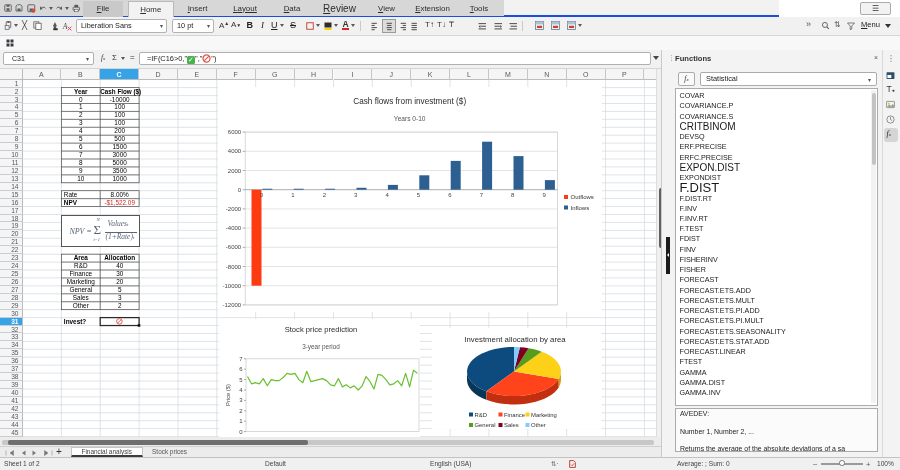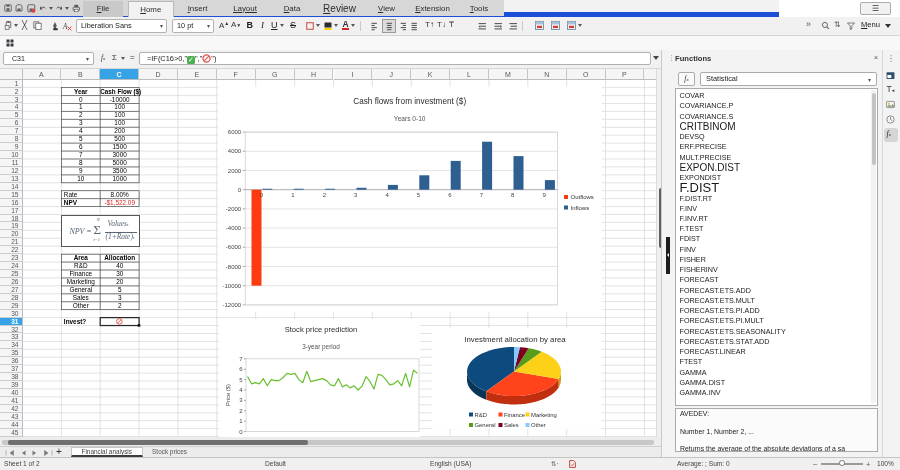--- a/index.html
+++ b/index.html
@@ -1,19 +1,19 @@
 <!DOCTYPE html>
 <html><head><meta charset="utf-8"><style>
 *{margin:0;padding:0;box-sizing:content-box;}
 body{font-family:'Liberation Sans',sans-serif;background:#fff;width:900px;height:470px;overflow:hidden;}
 #app{position:relative;width:900px;height:470px;background:#fff;overflow:hidden;}
 </style></head><body>
 <div id="app">
 
-<div style="position:absolute;left:0;top:0;width:779px;height:17px;background:#f2f2f2;border-bottom:5px solid #1d4ed8;box-sizing:border-box;">
+<div style="position:absolute;left:0;top:0;width:779px;height:17px;background:#f2f2f2;border-bottom:2px solid #1d4ed8;box-sizing:border-box;">
 <div style="position:absolute;left:0;top:0;width:504px;height:16px;background:#d7d7d7;"></div>
 <svg style="position:absolute;left:4px;top:4px;" width="8" height="8" viewBox="0 0 16 16">
         <rect x="1.5" y="1.5" width="13" height="13" rx="1.5" fill="none" stroke="#5a5a5a" stroke-width="1.7"></rect>
         <rect x="5" y="8.5" width="6" height="5" fill="#5a5a5a"></rect>
         <rect x="5" y="2" width="6" height="3.5" fill="#5a5a5a"></rect>
       </svg>
       <svg style="position:absolute;left:15.2px;top:4px;" width="8" height="8" viewBox="0 0 16 16">
         <path d="M2 14V4l3-2.5h6L14 4v10z" fill="none" stroke="#5a5a5a" stroke-width="1.7"></path>
         <rect x="5" y="9" width="6" height="5" fill="#5a5a5a"></rect>
       </svg>
@@ -480,32 +480,32 @@
 <div style="position:absolute;left:678px;top:72px;width:17px;height:14px;background:#fafafa;border:1px solid #ababab;border-radius:2px;box-sizing:border-box;text-align:center;font-size:7.5px;color:#333;font-family:'Liberation Serif',serif;font-style:italic;line-height:12px;">f<span style="font-size:5px;">x</span></div>
 <div style="position:absolute;left:700px;top:72px;width:177px;height:14px;background:#fff;border:1px solid #ababab;border-radius:2px;box-sizing:border-box;font-size:7.4px;line-height:12.5px;color:#222;padding-left:5px;">Statistical<span style="position:absolute;right:5px;top:1px;color:#555;font-size:6px;">▾</span></div>
 <div style="position:absolute;left:675px;top:87.5px;width:203px;height:318px;background:#fff;border:1px solid #ababab;box-sizing:border-box;overflow:hidden;">
   <div style="position:absolute;left:0;top:2.7px;width:100%;">
         <div style="height:10.24px;line-height:10.24px;font-size:7.2px;color:#1a1a1a;padding-left:3.5px;">COVAR</div>
         <div style="height:10.24px;line-height:10.24px;font-size:7.2px;color:#1a1a1a;padding-left:3.5px;">COVARIANCE.P</div>
         <div style="height:10.24px;line-height:10.24px;font-size:7.2px;color:#1a1a1a;padding-left:3.5px;">COVARIANCE.S</div>
         <div style="height:10.24px;line-height:10.24px;font-size:10px;color:#1a1a1a;padding-left:3.5px;">CRITBINOM</div>
         <div style="height:10.24px;line-height:10.24px;font-size:7.2px;color:#1a1a1a;padding-left:3.5px;">DEVSQ</div>
         <div style="height:10.24px;line-height:10.24px;font-size:7.2px;color:#1a1a1a;padding-left:3.5px;">ERF.PRECISE</div>
-        <div style="height:10.24px;line-height:10.24px;font-size:7.2px;color:#1a1a1a;padding-left:3.5px;">MULT.PRECISE</div>
+        <div style="height:10.24px;line-height:10.24px;font-size:7.2px;color:#1a1a1a;padding-left:3.5px;">ERFC.PRECISE</div>
         <div style="height:10.24px;line-height:10.24px;font-size:10px;color:#1a1a1a;padding-left:3.5px;">EXPON.DIST</div>
         <div style="height:10.24px;line-height:10.24px;font-size:7.2px;color:#1a1a1a;padding-left:3.5px;">EXPONDIST</div>
         <div style="height:10.24px;line-height:10.24px;font-size:13px;color:#1a1a1a;padding-left:3.5px;">F.DIST</div>
         <div style="height:10.24px;line-height:10.24px;font-size:7.2px;color:#1a1a1a;padding-left:3.5px;">F.DIST.RT</div>
         <div style="height:10.24px;line-height:10.24px;font-size:7.2px;color:#1a1a1a;padding-left:3.5px;">F.INV</div>
         <div style="height:10.24px;line-height:10.24px;font-size:7.2px;color:#1a1a1a;padding-left:3.5px;">F.INV.RT</div>
         <div style="height:10.24px;line-height:10.24px;font-size:7.2px;color:#1a1a1a;padding-left:3.5px;">F.TEST</div>
         <div style="height:10.24px;line-height:10.24px;font-size:7.2px;color:#1a1a1a;padding-left:3.5px;">FDIST</div>
         <div style="height:10.24px;line-height:10.24px;font-size:7.2px;color:#1a1a1a;padding-left:3.5px;">FINV</div>
+        <div style="height:10.24px;line-height:10.24px;font-size:7.2px;color:#1a1a1a;padding-left:3.5px;">FISHERINV</div>
         <div style="height:10.24px;line-height:10.24px;font-size:7.2px;color:#1a1a1a;padding-left:3.5px;">FISHER</div>
-        <div style="height:10.24px;line-height:10.24px;font-size:7.2px;color:#1a1a1a;padding-left:3.5px;">FISHERINV</div>
         <div style="height:10.24px;line-height:10.24px;font-size:7.2px;color:#1a1a1a;padding-left:3.5px;">FORECAST</div>
         <div style="height:10.24px;line-height:10.24px;font-size:7.2px;color:#1a1a1a;padding-left:3.5px;">FORECAST.ETS.ADD</div>
         <div style="height:10.24px;line-height:10.24px;font-size:7.2px;color:#1a1a1a;padding-left:3.5px;">FORECAST.ETS.MULT</div>
         <div style="height:10.24px;line-height:10.24px;font-size:7.2px;color:#1a1a1a;padding-left:3.5px;">FORECAST.ETS.PI.ADD</div>
         <div style="height:10.24px;line-height:10.24px;font-size:7.2px;color:#1a1a1a;padding-left:3.5px;">FORECAST.ETS.PI.MULT</div>
         <div style="height:10.24px;line-height:10.24px;font-size:7.2px;color:#1a1a1a;padding-left:3.5px;">FORECAST.ETS.SEASONALITY</div>
         <div style="height:10.24px;line-height:10.24px;font-size:7.2px;color:#1a1a1a;padding-left:3.5px;">FORECAST.ETS.STAT.ADD</div>
         <div style="height:10.24px;line-height:10.24px;font-size:7.2px;color:#1a1a1a;padding-left:3.5px;">FORECAST.LINEAR</div>
         <div style="height:10.24px;line-height:10.24px;font-size:7.2px;color:#1a1a1a;padding-left:3.5px;">FTEST</div>
         <div style="height:10.24px;line-height:10.24px;font-size:7.2px;color:#1a1a1a;padding-left:3.5px;">GAMMA</div>

